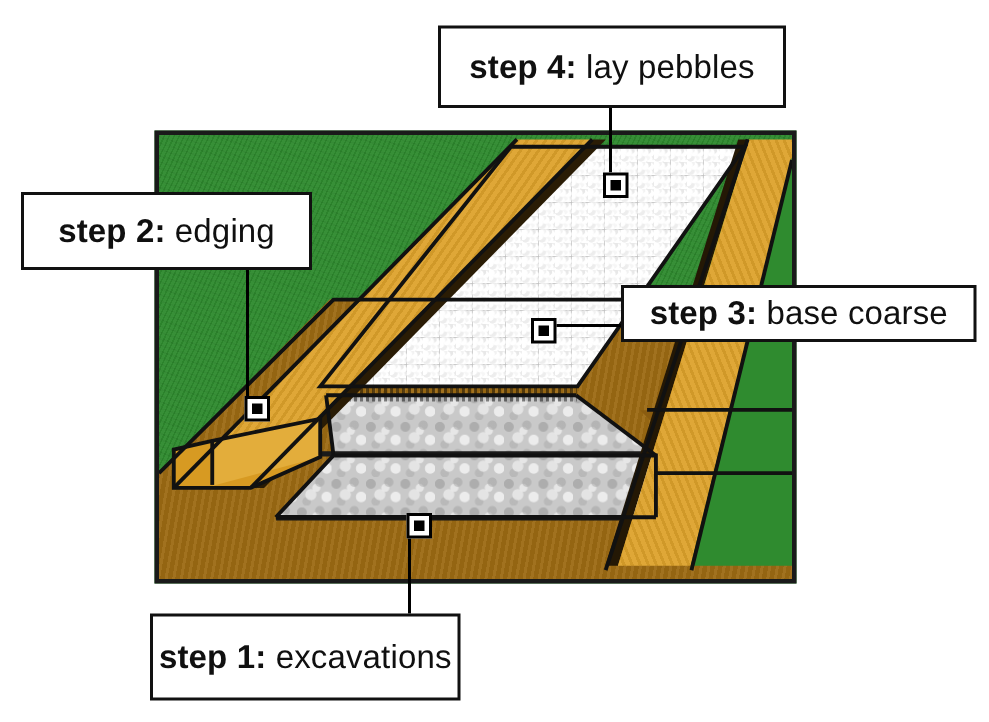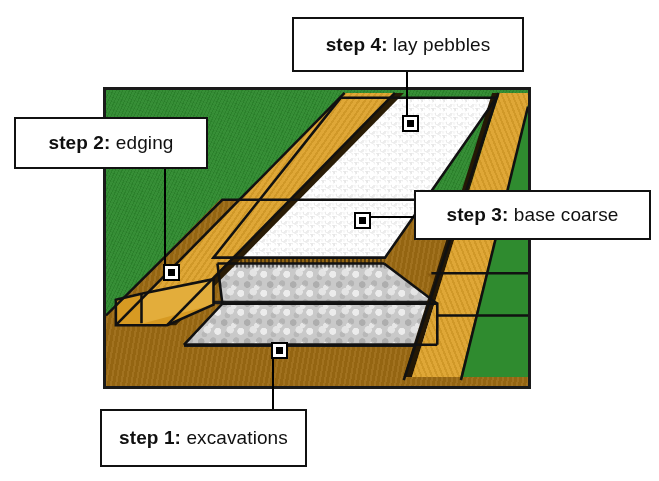--- a/index.html
+++ b/index.html
@@ -216,31 +216,31 @@
     background: #ffffff;
     border: 2px solid #111111;
     box-sizing: border-box;
     display: flex;
     align-items: center;
     justify-content: center;
     z-index: 60;
     white-space: nowrap;
   }
   .callout .txt {
-    font-size: 19px;
+    font-size: 22px;
     color: #101010;
     letter-spacing: .1px;
   }
   .callout .txt b {
     font-weight: bold;
   }
 
   #callout-4 { left: 292px; top: 17px;  width: 232px; height: 55px; }
-  #callout-2 { left: 14px;  top: 117px; width: 194px; height: 52px; }
-  #callout-3 { left: 414px; top: 190px; width: 237px; height: 50px; }
+  #callout-2 { left: 14px;  top: 128px; width: 194px; height: 52px; }
+  #callout-3 { left: 414px; top: 190px; width: 237px; height: 38px; }
   #callout-1 { left: 100px; top: 409px; width: 207px; height: 58px; }
 </style>
 </head>
 <body>
 
 <div id="illustration">
   <div id="scene">
 
     <div class="layer grass"></div>
     <div class="layer grass-texture"></div>

